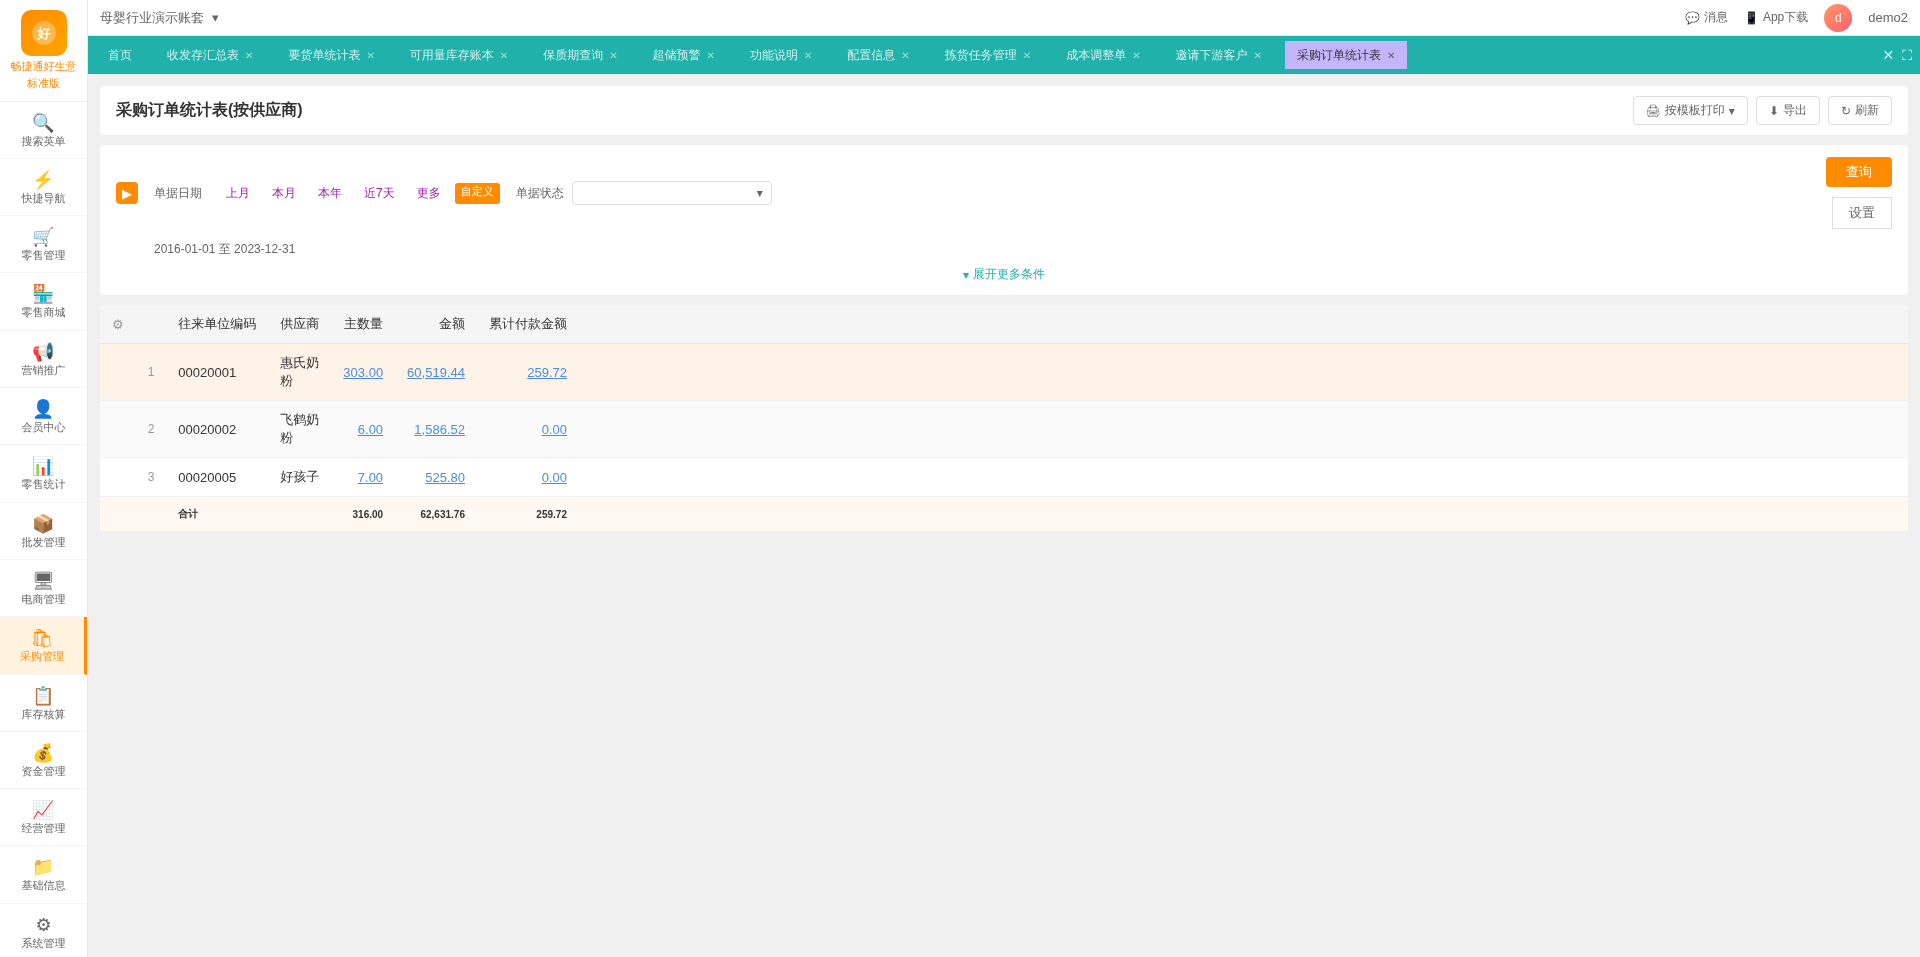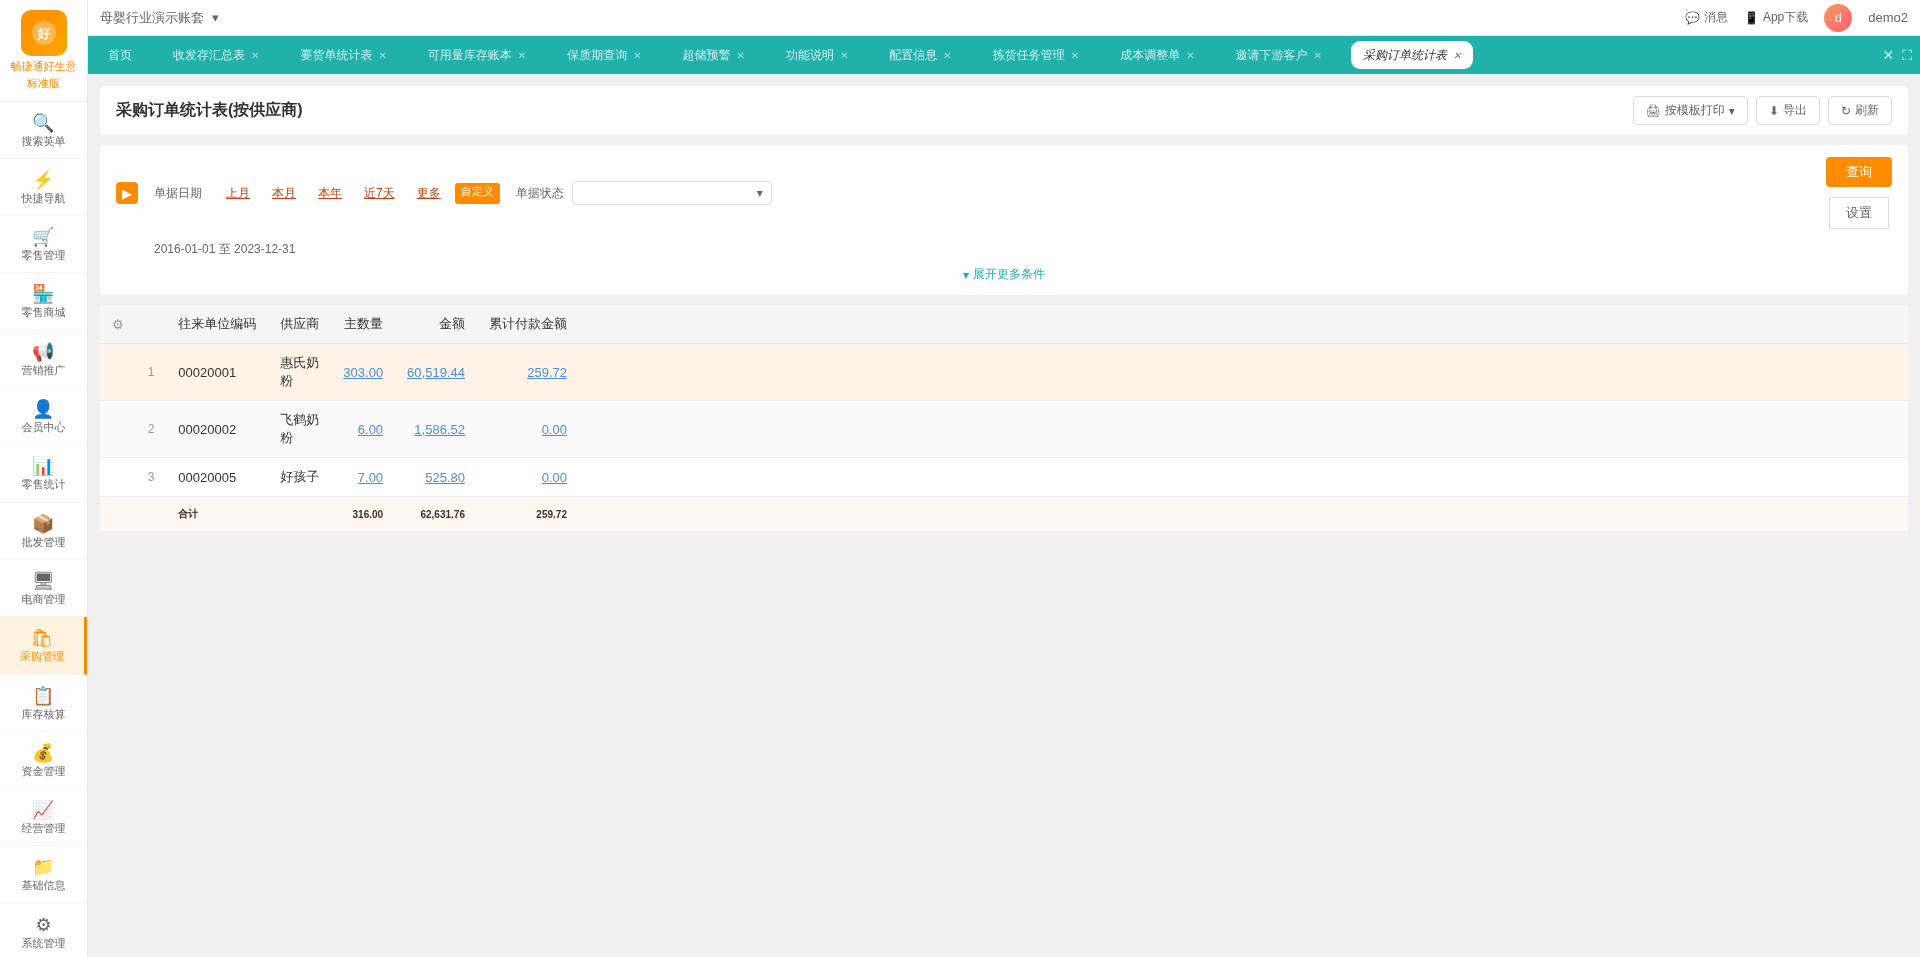--- a/index.html
+++ b/index.html
@@ -22,21 +22,21 @@
     .topbar-dropdown { color: #666; cursor: pointer; }
     .topbar-right { display: flex; align-items: center; gap: 16px; }
     .topbar-msg { display: flex; align-items: center; gap: 4px; color: #666; cursor: pointer; font-size: 12px; }
     .topbar-app { display: flex; align-items: center; gap: 4px; color: #666; cursor: pointer; font-size: 12px; }
     .topbar-avatar { width: 28px; height: 28px; border-radius: 50%; background: linear-gradient(135deg, #ff9966, #ff5f6d); display: flex; align-items: center; justify-content: center; color: white; font-size: 12px; cursor: pointer; }
     .topbar-username { color: #666; font-size: 13px; cursor: pointer; }
 
     
     .tabbar { background: #20b2aa; height: 38px; display: flex; align-items: center; padding: 0 8px; gap: 1px; flex-shrink: 0; overflow: hidden; }
     .tab-item { height: 28px; padding: 0 12px; border-radius: 4px 4px 0 0; display: flex; align-items: center; gap: 6px; cursor: pointer; font-size: 12px; white-space: nowrap; color: rgba(255,255,255,0.8); }
-    .tab-item.active { background: #ffffff; color: #333; border-radius: 9px; font-style: italic; }
+    .tab-item.active { background: #c4b5fd; color: #333; border-radius: 0; }
     .tab-close { font-size: 10px; color: inherit; cursor: pointer; opacity: 0.7; }
     .tabbar-actions { margin-left: auto; display: flex; gap: 8px; }
     .tabbar-btn { color: rgba(255,255,255,0.8); cursor: pointer; font-size: 14px; }
 
     
     .page-content { flex: 1; background: #f0f0f0; overflow-y: auto; padding: 12px; display: flex; flex-direction: column; gap: 10px; }
 
     
     .page-header { background: #fff; padding: 10px 16px; border-radius: 4px; display: flex; align-items: center; justify-content: space-between; }
     .page-title { font-size: 16px; font-weight: bold; color: #333; }
@@ -44,21 +44,21 @@
     .btn-print { display: flex; align-items: center; gap: 4px; padding: 5px 12px; border: 1px solid #ddd; background: #fff; cursor: pointer; border-radius: 4px; font-size: 12px; color: #666; }
     .btn-export { display: flex; align-items: center; gap: 4px; padding: 5px 12px; border: 1px solid #ddd; background: #fff; cursor: pointer; border-radius: 4px; font-size: 12px; color: #666; }
     .btn-refresh { display: flex; align-items: center; gap: 4px; padding: 5px 12px; border: 1px solid #ddd; background: #fff; cursor: pointer; border-radius: 4px; font-size: 12px; color: #666; }
 
     
     .filter-area { background: #fff; padding: 12px 16px; border-radius: 4px; }
     .filter-row { display: flex; align-items: center; gap: 16px; flex-wrap: wrap; }
     .filter-toggle { width: 22px; height: 22px; background: #ff8c00; border-radius: 4px; display: flex; align-items: center; justify-content: center; color: white; cursor: pointer; flex-shrink: 0; }
     .filter-label { font-size: 12px; color: #666; white-space: nowrap; }
     .filter-date-btns { display: flex; gap: 6px; }
-    .date-btn { padding: 2px 8px; font-size: 12px; color: #c2410c; cursor: pointer; border: none; background: none; text-decoration: underline; }
+    .date-btn { padding: 2px 8px; font-size: 12px; color: #a21caf; cursor: pointer; border: none; background: none; }
     .custom-badge { background: #ff8c00; color: white; font-size: 11px; padding: 1px 6px; border-radius: 3px; cursor: pointer; }
     .filter-status { display: flex; align-items: center; gap: 8px; }
     .status-select { min-width: 200px; padding: 4px 8px; border: 1px solid #ddd; border-radius: 4px; font-size: 12px; color: #666; background: #fff; cursor: pointer; display: flex; align-items: center; justify-content: space-between; }
     .filter-goods { display: flex; align-items: center; gap: 8px; }
     .goods-input { min-width: 300px; padding: 4px 8px; border: 1px solid #ddd; border-radius: 4px; font-size: 12px; color: #999; }
     .goods-more { color: #999; cursor: pointer; font-size: 14px; }
     .btn-query { padding: 6px 20px; background: #ff8c00; color: white; border: none; border-radius: 4px; cursor: pointer; font-size: 13px; }
     .btn-setting { padding: 6px 16px; background: #fff; color: #666; border: 1px solid #ddd; border-radius: 0; cursor: pointer; font-size: 13px; display: block; margin-top: 6px; }
     .expand-more { display: flex; justify-content: center; padding-top: 8px; }
     .expand-btn { color: #20b2aa; cursor: pointer; font-size: 12px; display: flex; align-items: center; gap: 4px; border: none; background: none; }
@@ -77,21 +77,21 @@
     tr.highlighted td { }
     .row-num { color: #999; font-size: 12px; }
     .settings-col { width: 36px; text-align: center; }
     .settings-icon { color: #999; cursor: pointer; }
 
     
     .table-footer { background: #fff8f0; border-top: 1px solid #e8e8e8; }
     .table-footer td { padding: 10px 12px; font-size: 10px; font-weight: 700; color: #333; }
 
     
-    .filter-actions { display: flex; flex-direction: column; align-items: center; gap: 4px; }
+    .filter-actions { display: flex; flex-direction: column; align-items: flex-end; gap: 4px; }
   </style>
 </head>
 <body>
 
 <div class="sidebar">
   <div class="sidebar-logo">
     <div class="logo-icon">
       <svg width="28" height="28" viewBox="0 0 28 28" fill="none">
         <circle cx="14" cy="14" r="12" fill="rgba(255,255,255,0.3)"></circle>
         <text x="14" y="19" text-anchor="middle" fill="white" font-size="13" font-weight="bold">好</text>
@@ -179,21 +179,21 @@
       <div class="topbar-app">
         <span>📱</span>
         <span>App下载</span>
       </div>
       <div class="topbar-avatar">d</div>
       <span class="topbar-username">demo2</span>
     </div>
   </div>
 
   <div class="tabbar">
-    <div id="tabs-container" style="display:flex;align-items:flex-end;gap:17px;flex:1;overflow:hidden;">
+    <div id="tabs-container" style="display:flex;align-items:flex-end;gap:11px;flex:1;overflow:hidden;">
         <div class="tab-item">
           <span>首页</span>
         </div>
         <div class="tab-item">
           <span>收发存汇总表</span>
           <span class="tab-close">✕</span>
         </div>
         <div class="tab-item">
           <span>要货单统计表</span>
           <span class="tab-close">✕</span>

